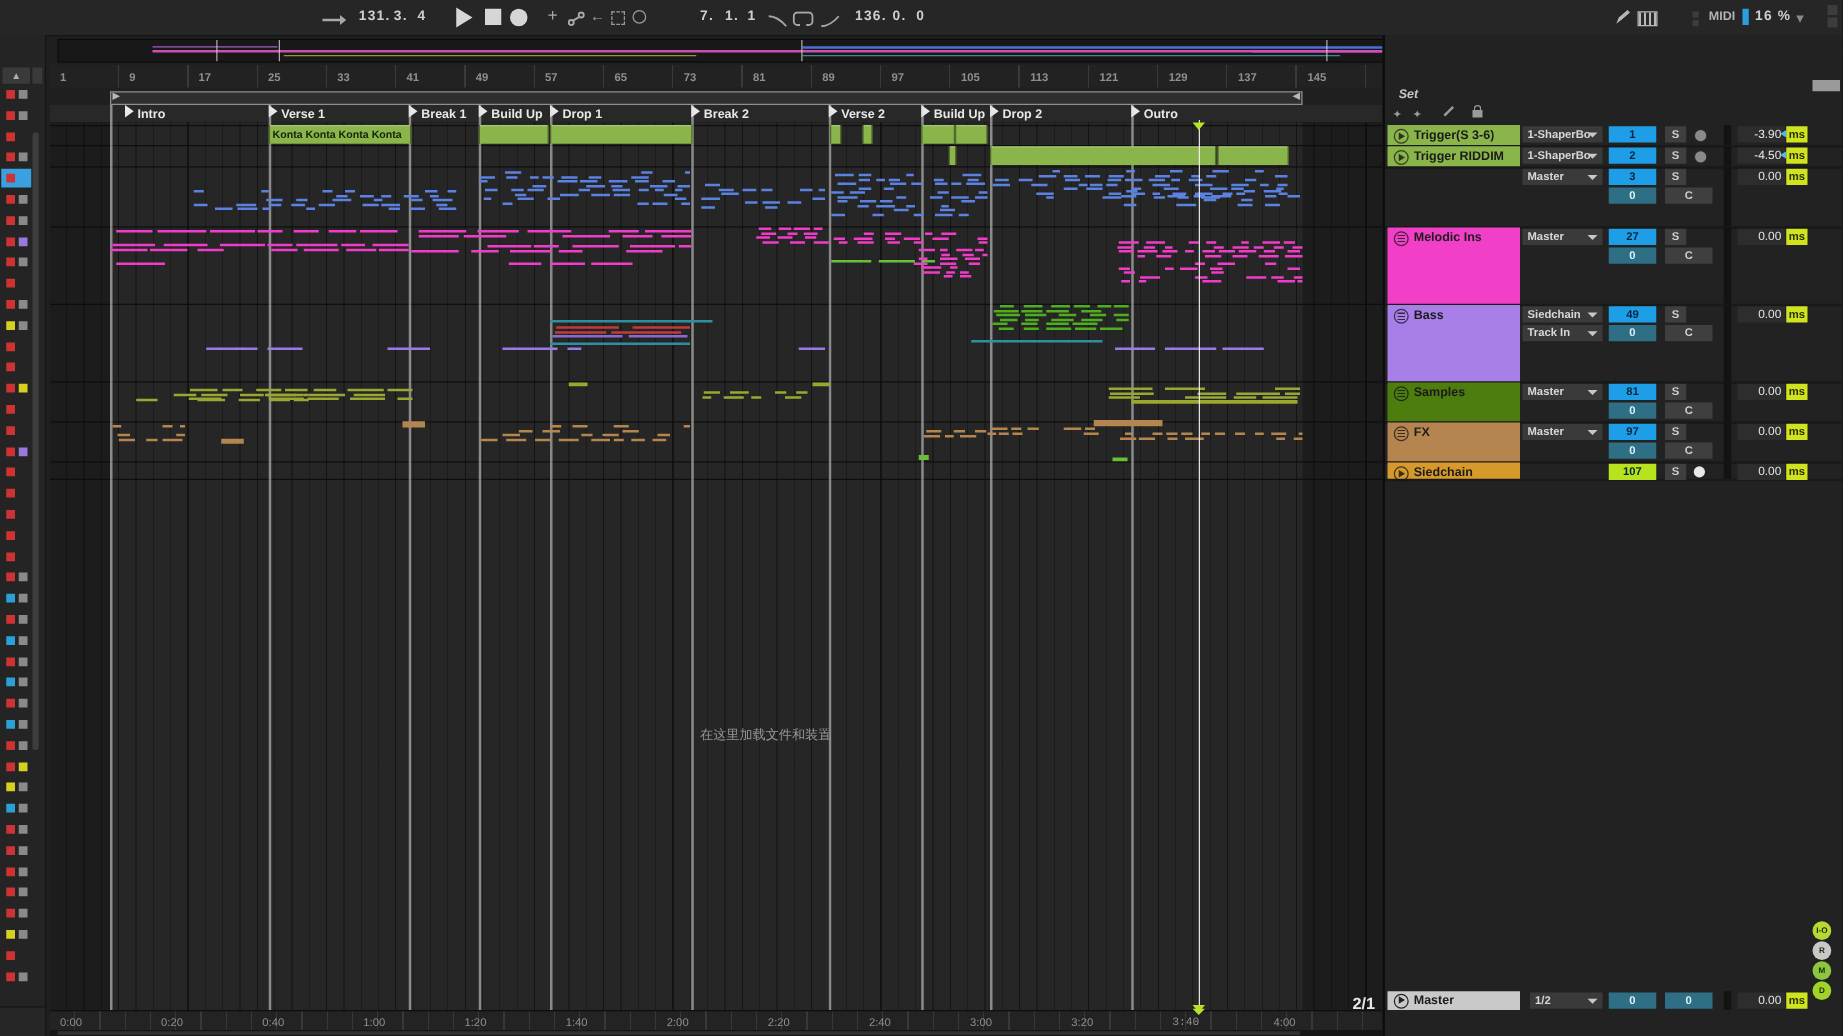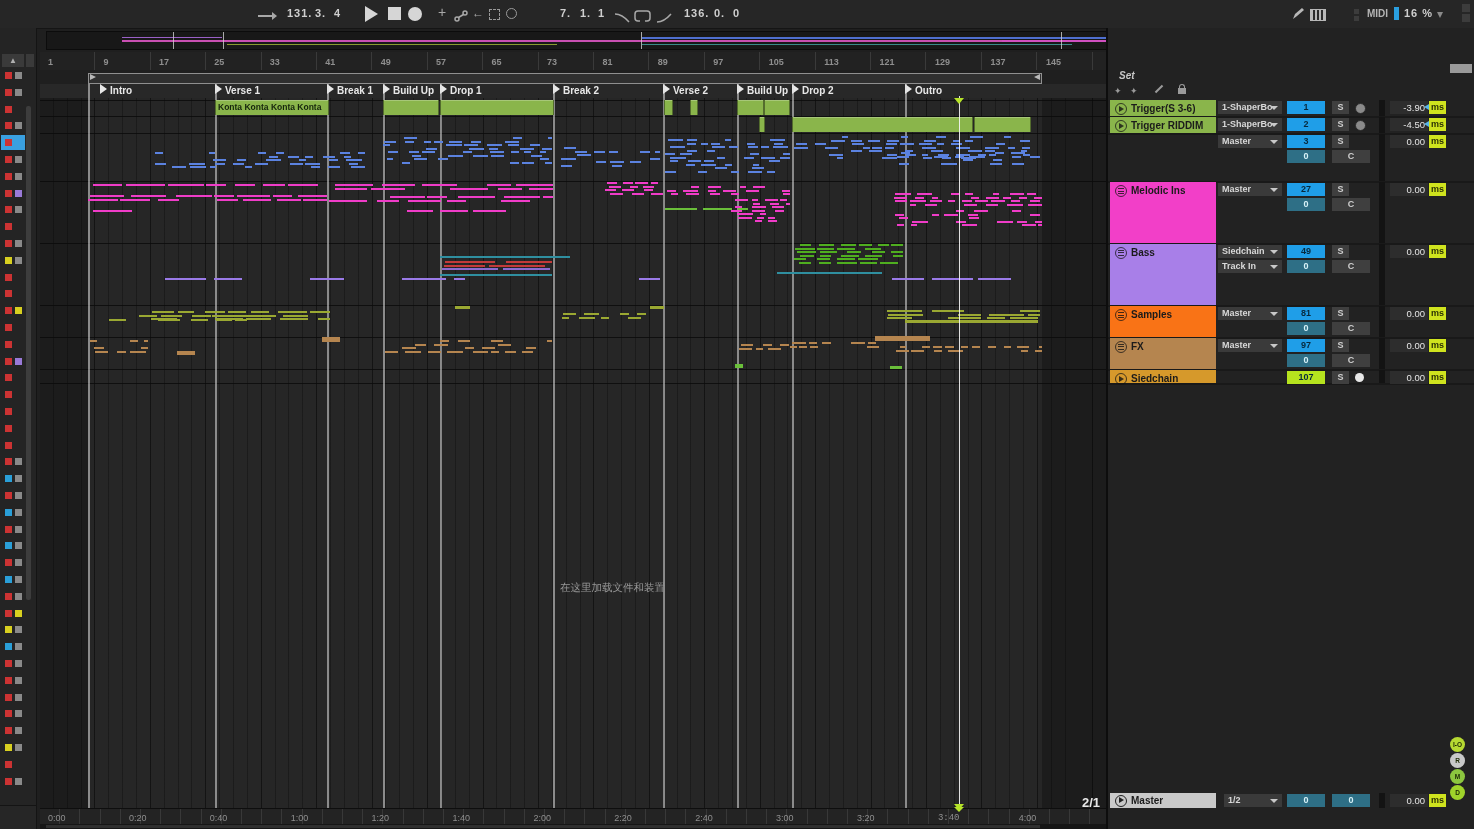--- a/index.html
+++ b/index.html
@@ -1008,21 +1008,21 @@
           <div class="pcell prout" style="left: 110px; top: 16px; width: 64px;">Track In<span class="dd"></span></div>
           <div class="pcell pnum" style="left: 179px; top: 1px; width: 38px; background: rgb(31, 158, 232);">49</div>
           <div class="pcell ps" style="left: 224px; top: 1px; width: 17px;">S</div>
           <div class="pcell pteal" style="left: 179px; top: 16px; width: 38px;">0</div>
           <div class="pcell pc" style="left: 224px; top: 16px; width: 38px;">C</div>
           <div class="pmeter" style="left: 271px; top: 0px; height: 61px;"></div>
           <div class="pcell pvol" style="left: 282px; top: 1px; width: 38px;">0.00</div>
           <div class="pcell pms" style="left: 321px; top: 1px; width: 17px;">ms</div>
         </div>
         <div class="prow" style="top: 278px; height: 31px; border-bottom: 2px solid rgb(25, 25, 25); box-sizing: content-box;">
-          <div class="pcolor" style="background: #f97316;">
+          <div class="pcolor" style="background: #4d7c0f;">
             <div class="pcircle">
               <div class="hg"></div>
             </div>
             <span class="pname">Samples</span>
           </div>
           <div class="pcell prout" style="left: 110px; top: 1px; width: 64px;">Master<span class="dd"></span></div>
           <div class="pcell pnum" style="left: 179px; top: 1px; width: 38px; background: rgb(31, 158, 232);">81</div>
           <div class="pcell ps" style="left: 224px; top: 1px; width: 17px;">S</div>
           <div class="pcell pteal" style="left: 179px; top: 16px; width: 38px;">0</div>
           <div class="pcell pc" style="left: 224px; top: 16px; width: 38px;">C</div>

